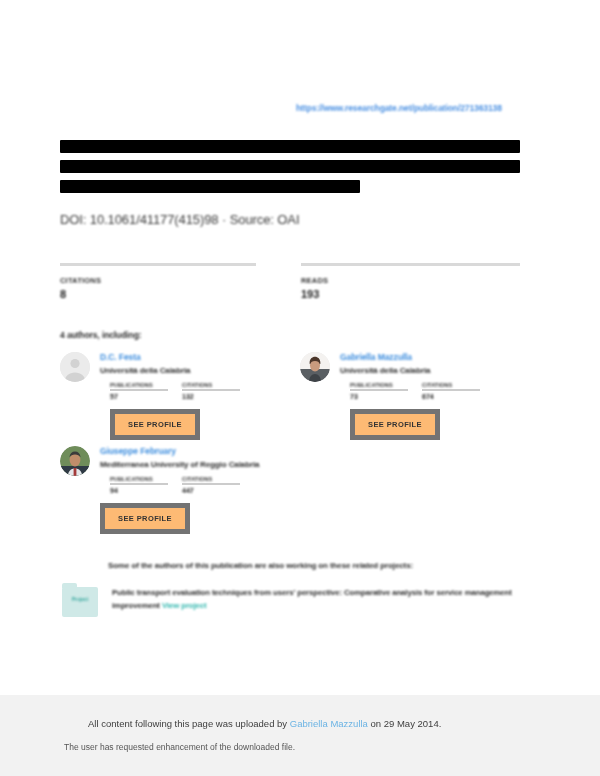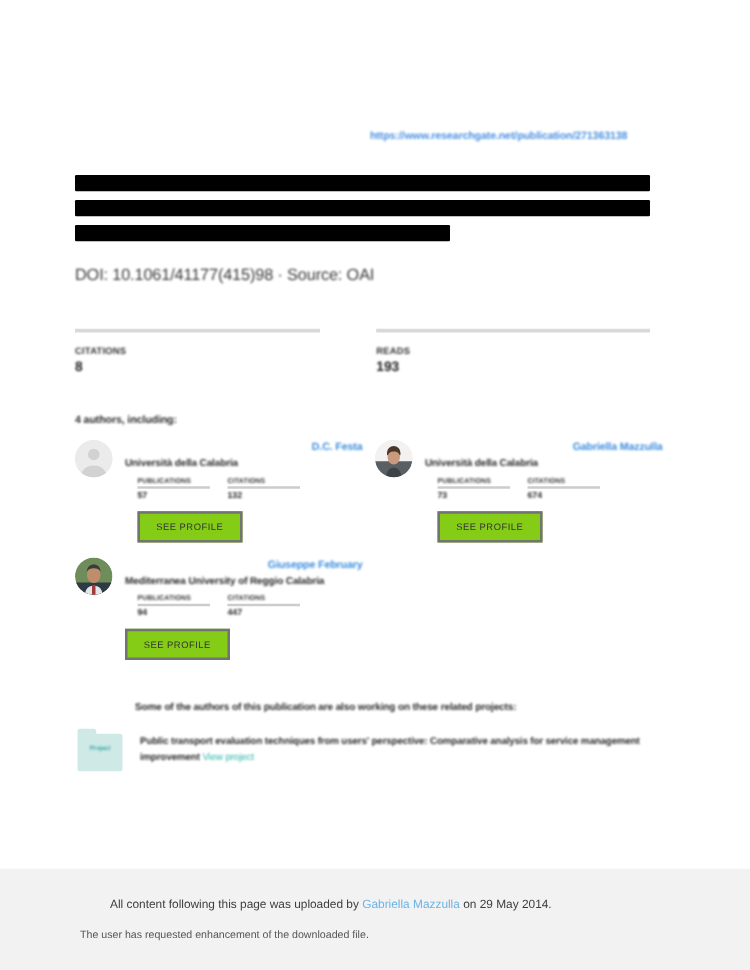--- a/index.html
+++ b/index.html
@@ -146,21 +146,20 @@
   }
   .author-body { margin-left: 40px; }
 
   .author-name {
     font-size: 8.5px;
     font-weight: bold;
     color: #3c8dde;
     letter-spacing: -0.1px;
     margin-bottom: 4px;
     white-space: nowrap;
-    text-align: right;
   }
   .author-affil {
     font-size: 8px;
     font-weight: bold;
     color: #2b2b2b;
     letter-spacing: -0.1px;
     margin-bottom: 7px;
     white-space: nowrap;
   }
   .author-stats {
@@ -184,24 +183,24 @@
   }
   .astat-value {
     font-size: 7px;
     font-weight: bold;
     color: #222222;
   }
   .see-profile {
     display: inline-block;
     margin-top: 9px;
     padding: 6px 13px;
-    border: 2px solid #737373;
-    background: #84cc16;
+    border: 5px solid #737373;
+    background: #fdba74;
     font-size: 7.5px;
-    font-weight: normal;
+    font-weight: bold;
     color: #333333;
     letter-spacing: 0.4px;
     cursor: pointer;
   }
   .see-profile.indent { margin-left: 10px; }
 
   
   .projects-heading {
     position: absolute;
     left: 60px;
@@ -254,21 +253,21 @@
   .project-text {
     font-size: 7.8px;
     font-weight: bold;
     color: #2b2b2b;
     line-height: 1.65;
     letter-spacing: -0.1px;
     padding-top: 2px;
   }
   .view-project {
     color: #2fb6ad;
-    font-weight: normal;
+    font-weight: bold;
     cursor: pointer;
   }
 
   
   .footer {
     position: absolute;
     left: 0;
     top: 695px;
     width: 600px;
     height: 81px;

